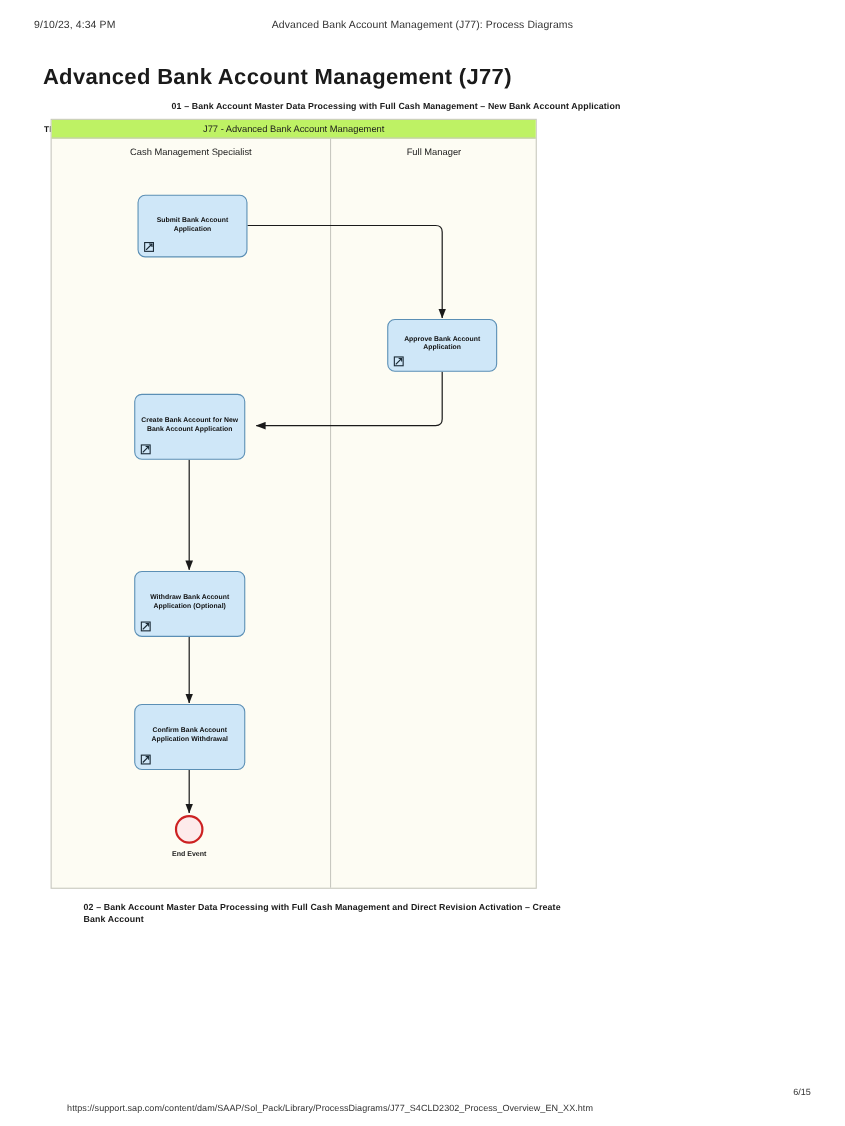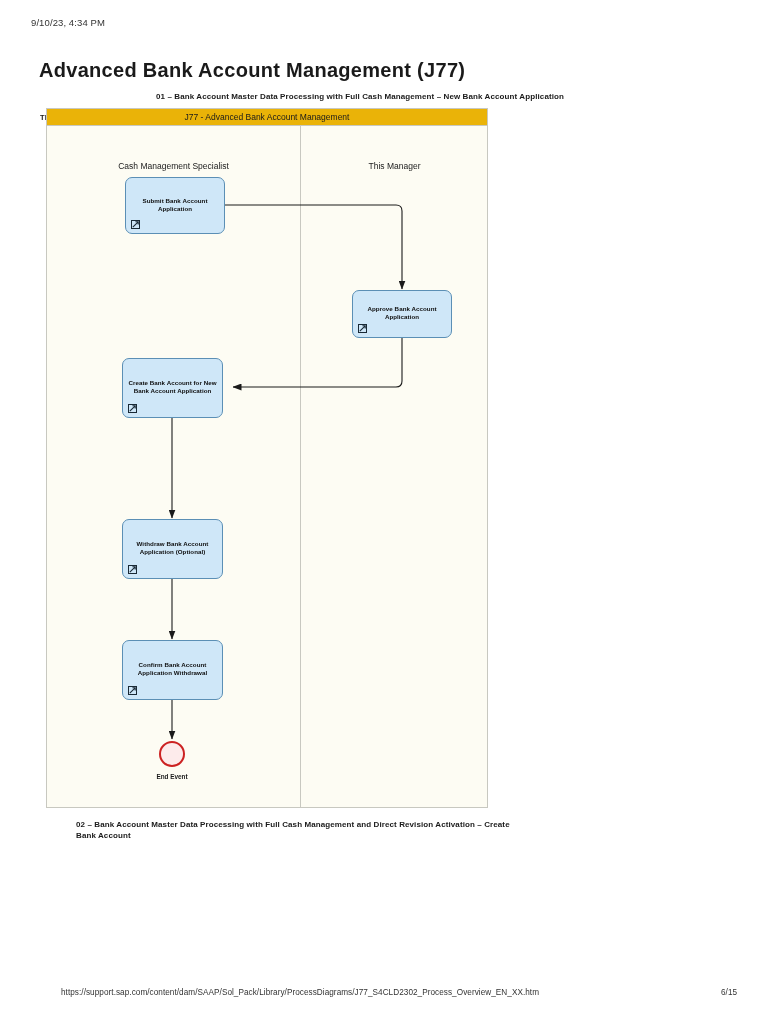--- a/index.html
+++ b/index.html
@@ -94,39 +94,38 @@
     left: 0;
     top: 0;
     width: 100%;
     height: 17px;
     line-height: 17px;
     text-align: center;
     font-size: 8.5px;
     color: #1a1a1a;
     border-bottom: 1px solid #c8c8c0;
     box-sizing: border-box;
-    background: #eab308;
+    background: #bef264;
     white-space: nowrap;
   }
   .lane-divider {
     position: absolute;
     left: 253px;
     top: 17px;
     width: 1px;
     height: 681px;
     background: #c8c8c0;
   }
   .lane-label {
     position: absolute;
     top: 24px;
     font-size: 8.5px;
     color: #1a1a1a;
     text-align: center;
     white-space: nowrap;
-    margin-top: 28px;
   }
   .lane-label-1 { left: 0; width: 253px; }
   .lane-label-2 { left: 253px; width: 189px; }
 
   
   .task {
     position: absolute;
     background: #cfe7f8;
     border: 1px solid #5b8fb5;
     border-radius: 7px;
@@ -192,49 +191,50 @@
     left: 0;
     top: 988px;
     width: 768px;
     height: 14px;
     font-size: 8.2px;
     color: #333333;
   }
   .print-footer .pf-url {
     position: absolute;
     left: 33px;
-    top: 0;
+    top: 15px;
     white-space: nowrap;
     letter-spacing: 0.05px;
     padding-left: 28px;
   }
   .print-footer .pf-page {
     position: absolute;
     right: 31px;
     top: 0;
     white-space: nowrap;
   }
 </style>
 </head>
 <body>
 
 <div class="print-header">
   <span class="ph-date">9/10/23, 4:34 PM</span>
+  <span class="ph-title">Advanced Bank Account Management (J77): Process Diagrams</span>
 </div>
 
 <h1 class="page-title">Advanced Bank Account Management (J77)</h1>
 <div class="intro-line">This scope item supports the following processes:</div>
 <div class="process-caption process-caption-1">01 – Bank Account Master Data Processing with Full Cash Management – New Bank Account Application</div>
 
 <div class="diagram">
 
   <div class="pool-title">J77 - Advanced Bank Account Management</div>
   <div class="lane-divider"></div>
   <div class="lane-label lane-label-1">Cash Management Specialist</div>
-  <div class="lane-label lane-label-2">This Manager</div>
+  <div class="lane-label lane-label-2">Full Manager</div>
 
   <svg class="flow-svg" viewBox="0 0 442 700" xmlns="http://www.w3.org/2000/svg">
     <defs>
       <marker id="arrow" markerWidth="9" markerHeight="7" refX="8.5" refY="3.5" orient="auto" markerUnits="userSpaceOnUse">
         <path d="M0,0 L9,3.5 L0,7 z" fill="#1a1a1a"></path>
       </marker>
     </defs>
 
     <path d="M178,96 L349,96 Q355,96 355,102 L355,180" fill="none" stroke="#1a1a1a" stroke-width="1.1" marker-end="url(#arrow)"></path>
 

